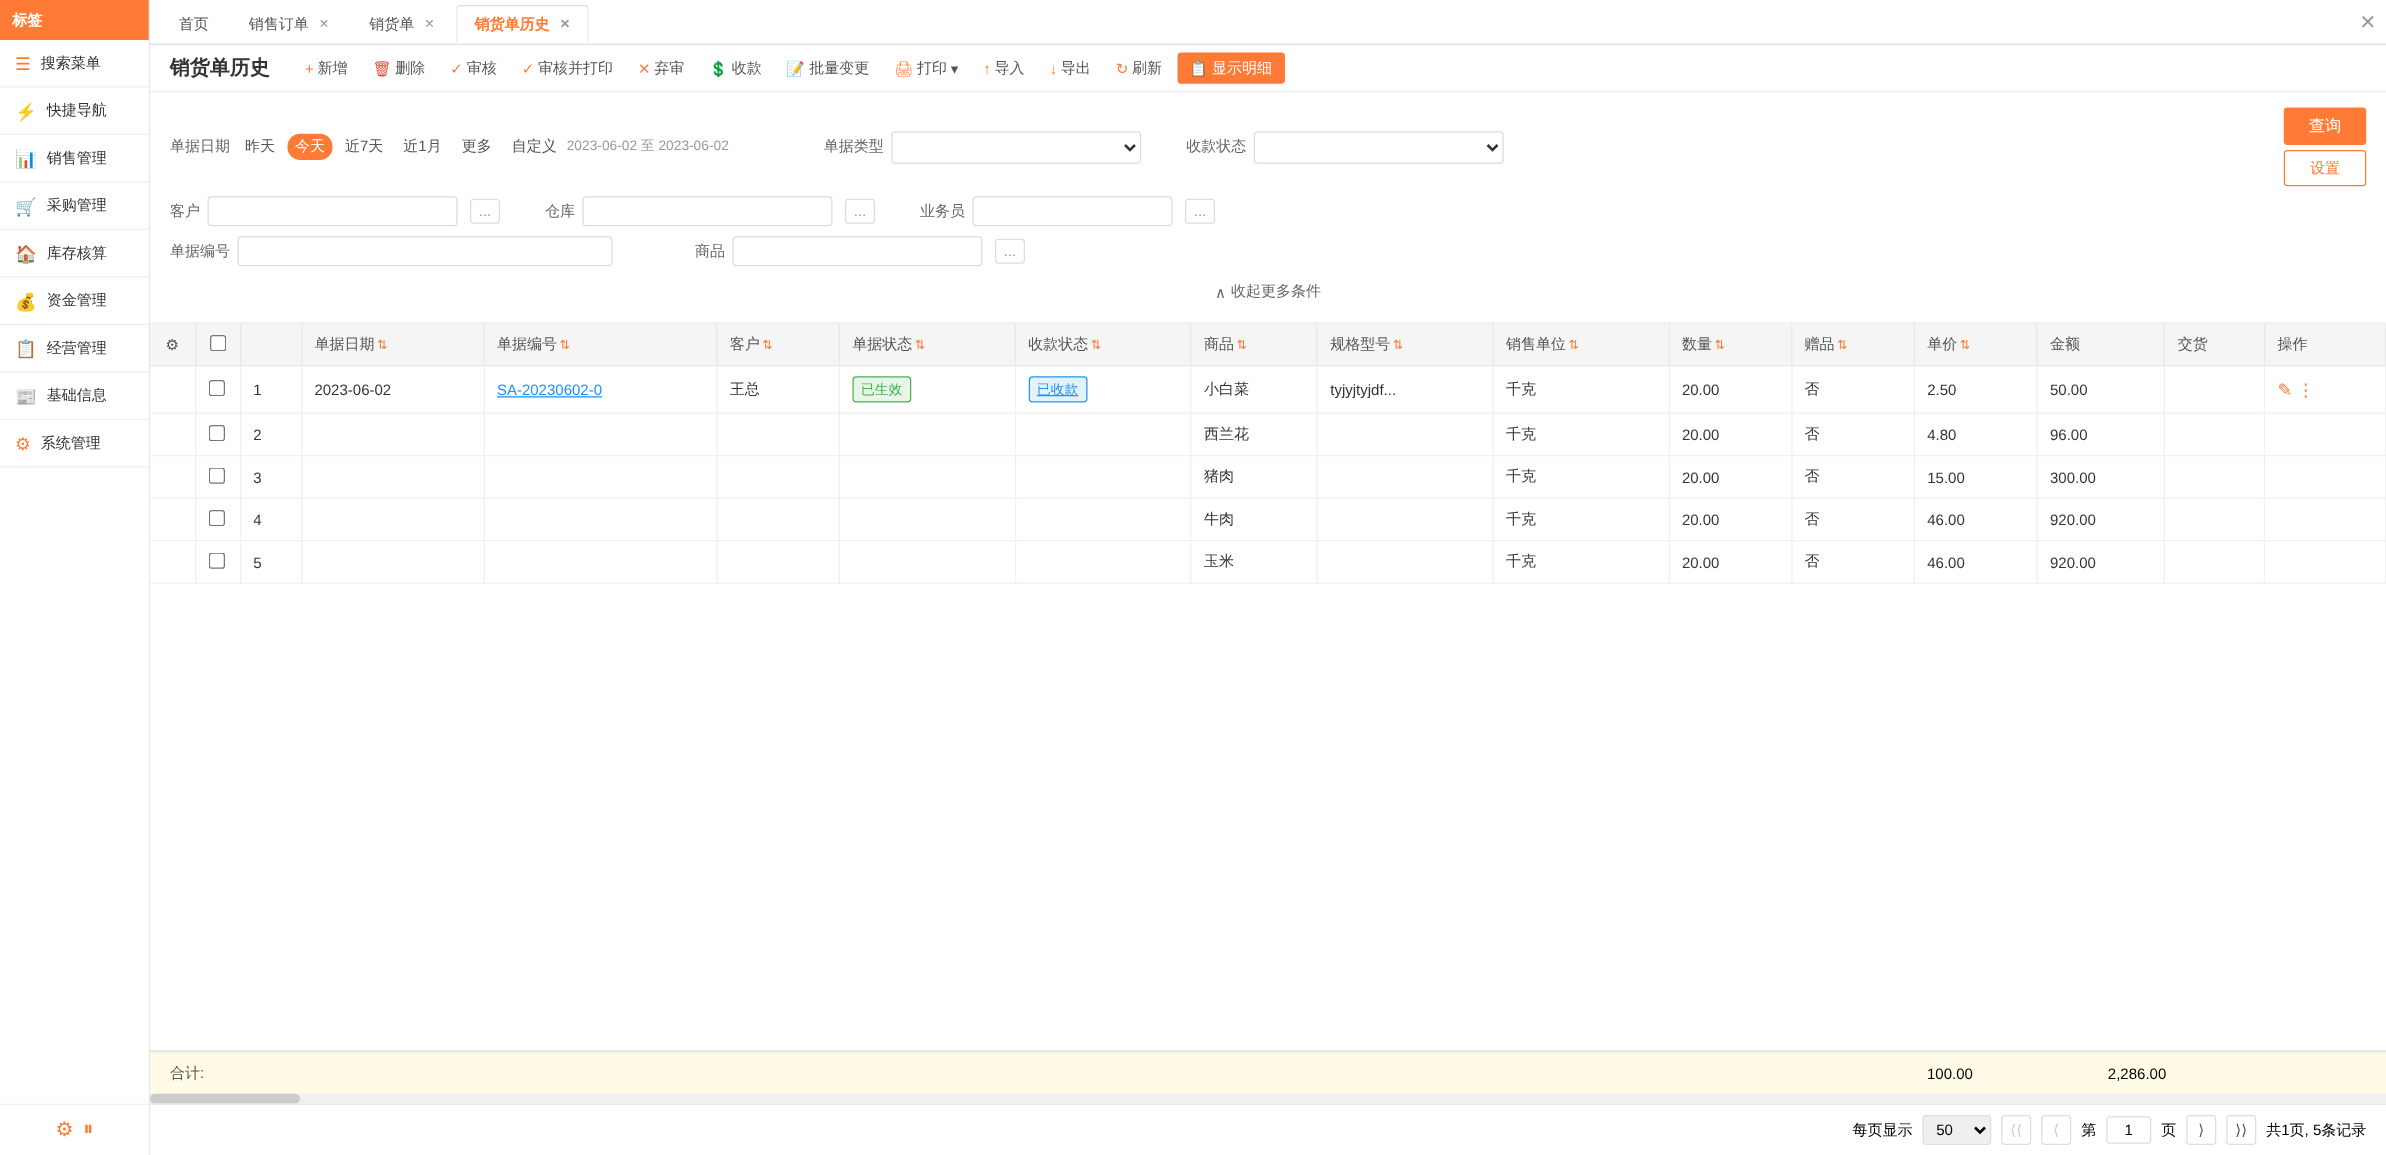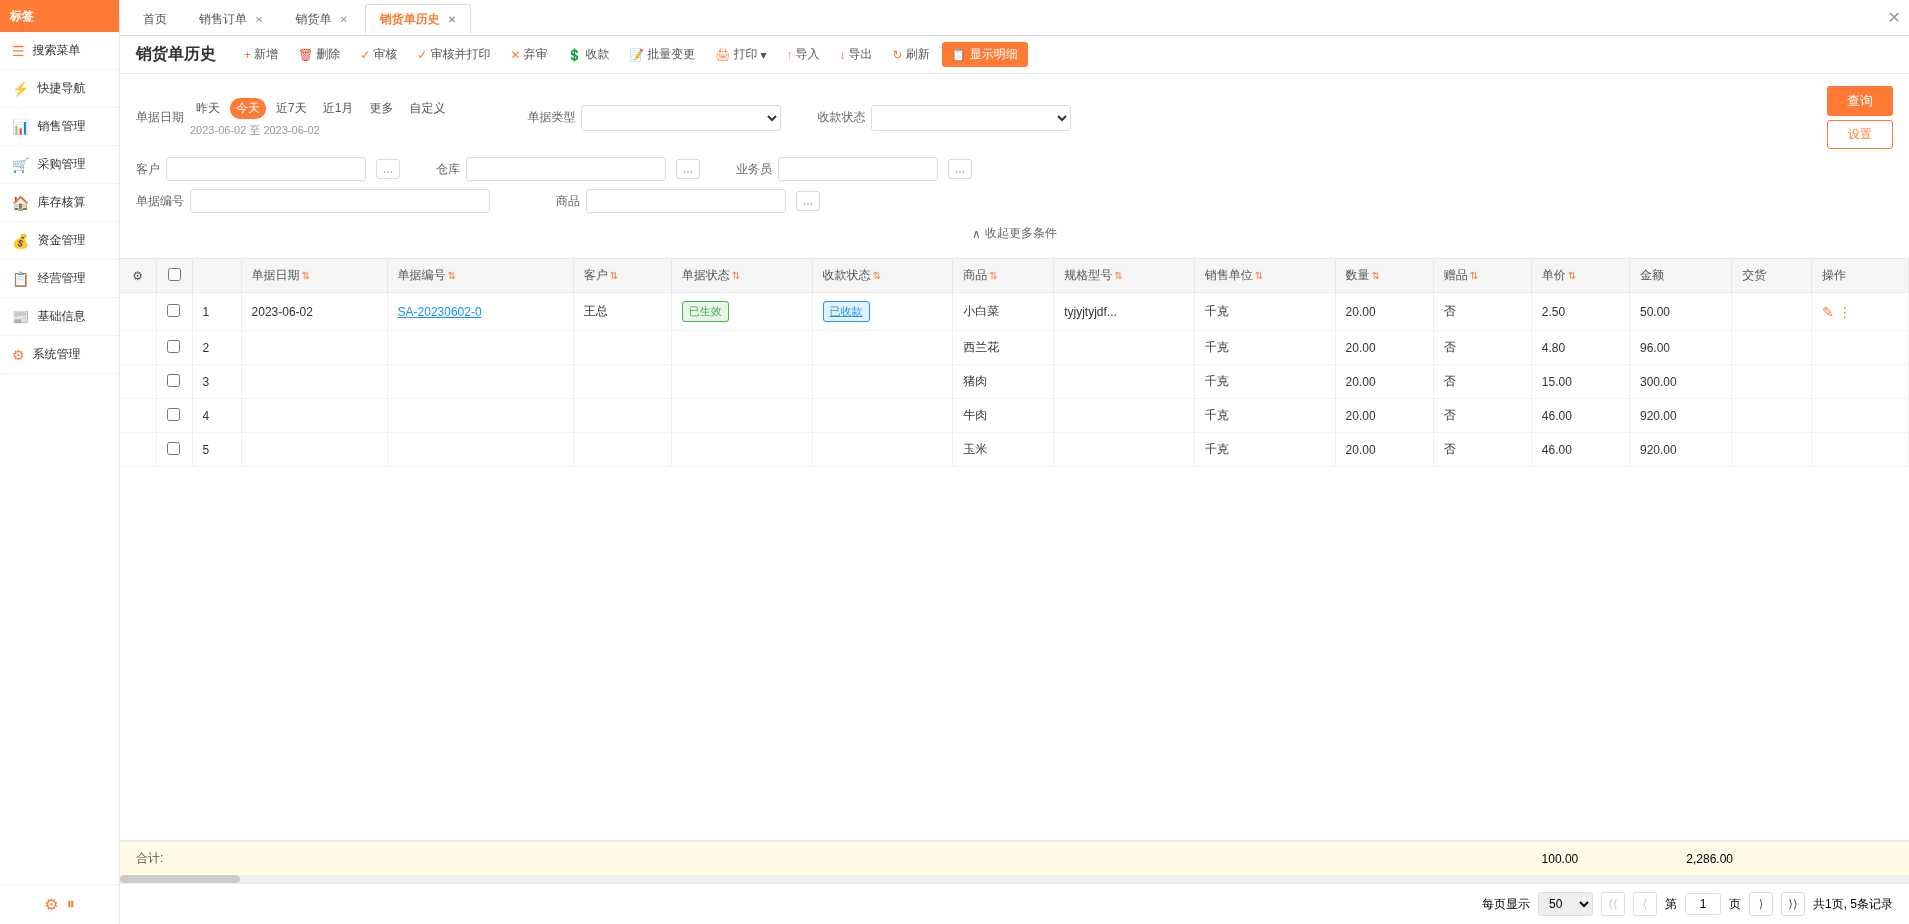--- a/index.html
+++ b/index.html
@@ -306,21 +306,21 @@
       border-radius: 3px;
       text-align: center;
       padding: 3px 4px;
     }
 
     .th-gear { width: 36px; text-align: center; }
     .th-checkbox { width: 36px; text-align: center; }
 
     .link-style { color: #1890ff; cursor: pointer; text-decoration: underline; }
 
-    .filter-date-group { display: flex; flex-direction: column; gap: 2px; }
+    .filter-date-group { display: flex; flex-direction: row; gap: 2px; }
     .filter-date-top { display: flex; align-items: center; gap: 4px; }
 
     .scrollbar-area {
       background: #f0f0f0;
       height: 8px;
       margin: 0;
     }
     .scrollbar-thumb {
       background: #ccc;
       height: 8px;

